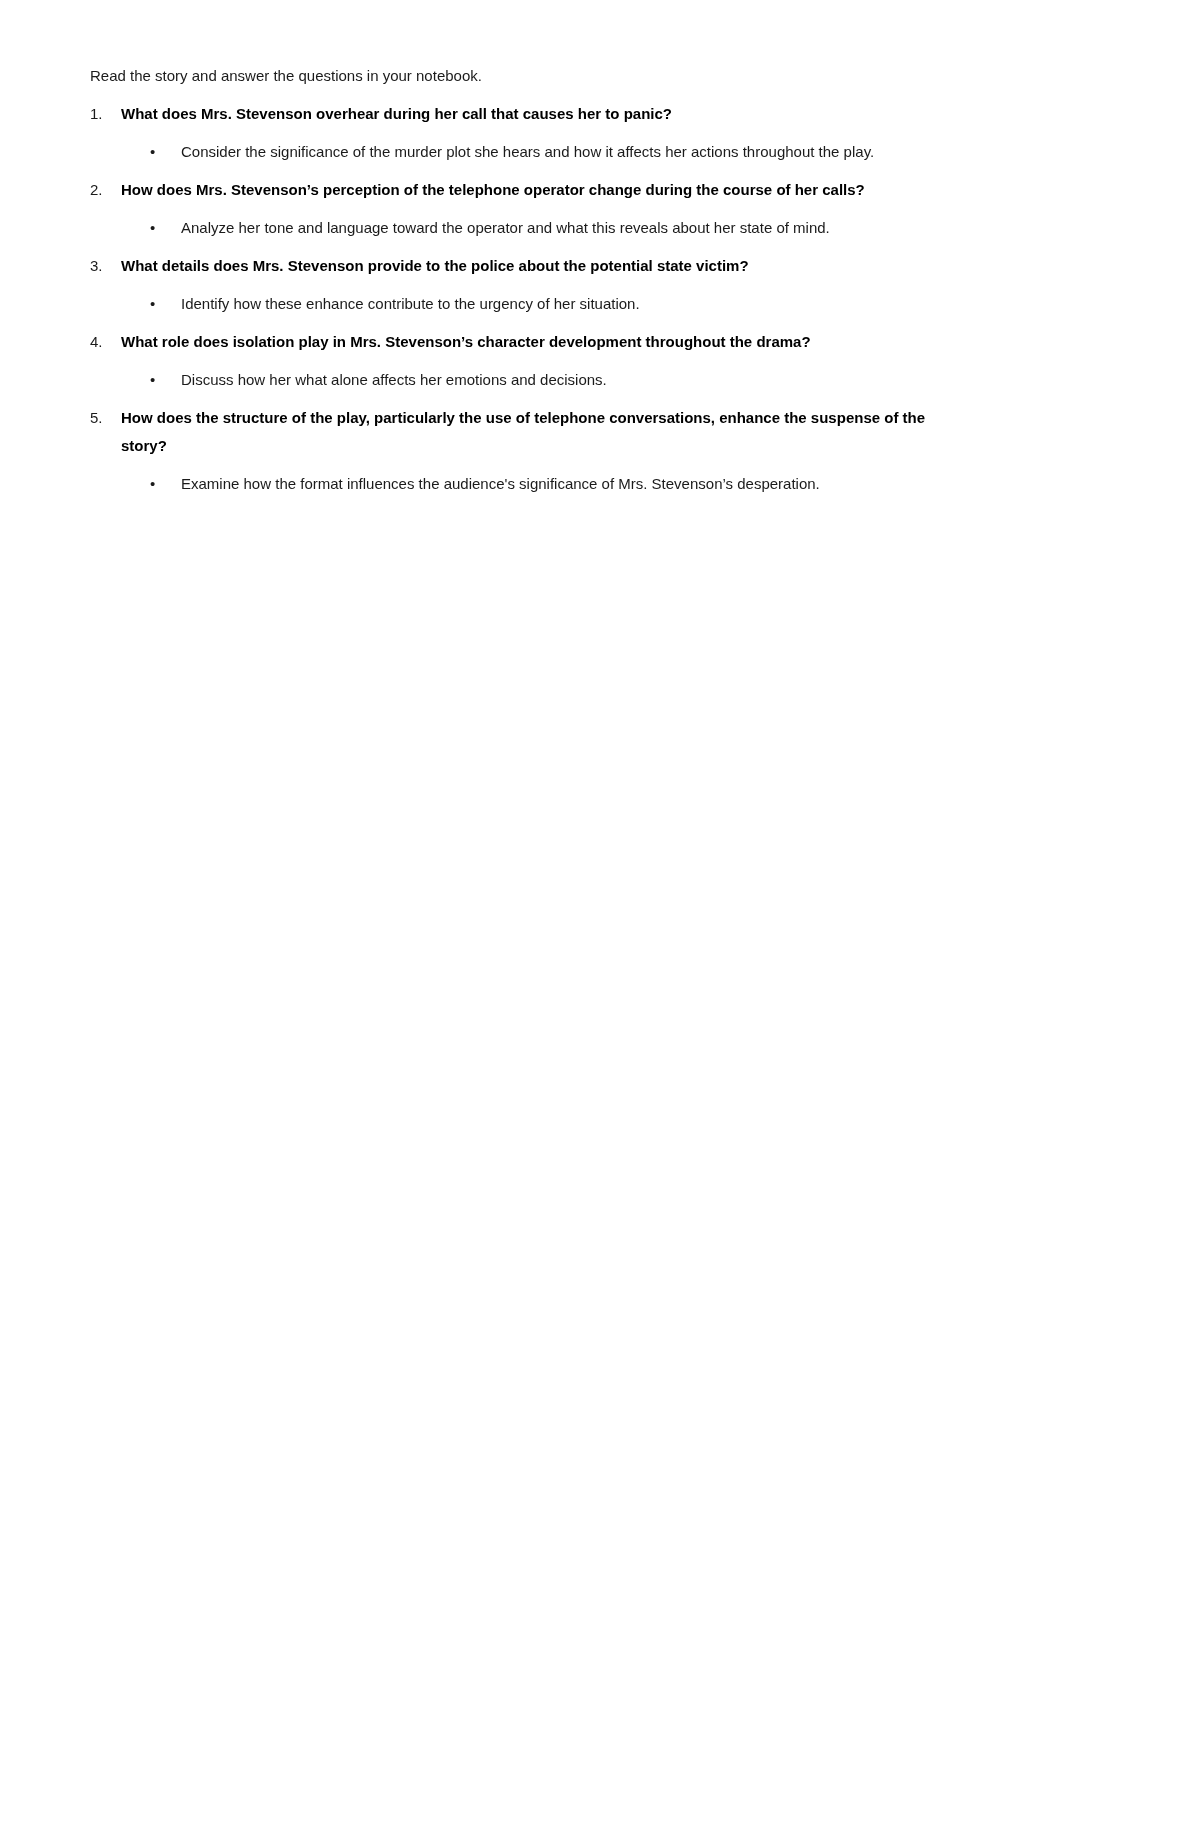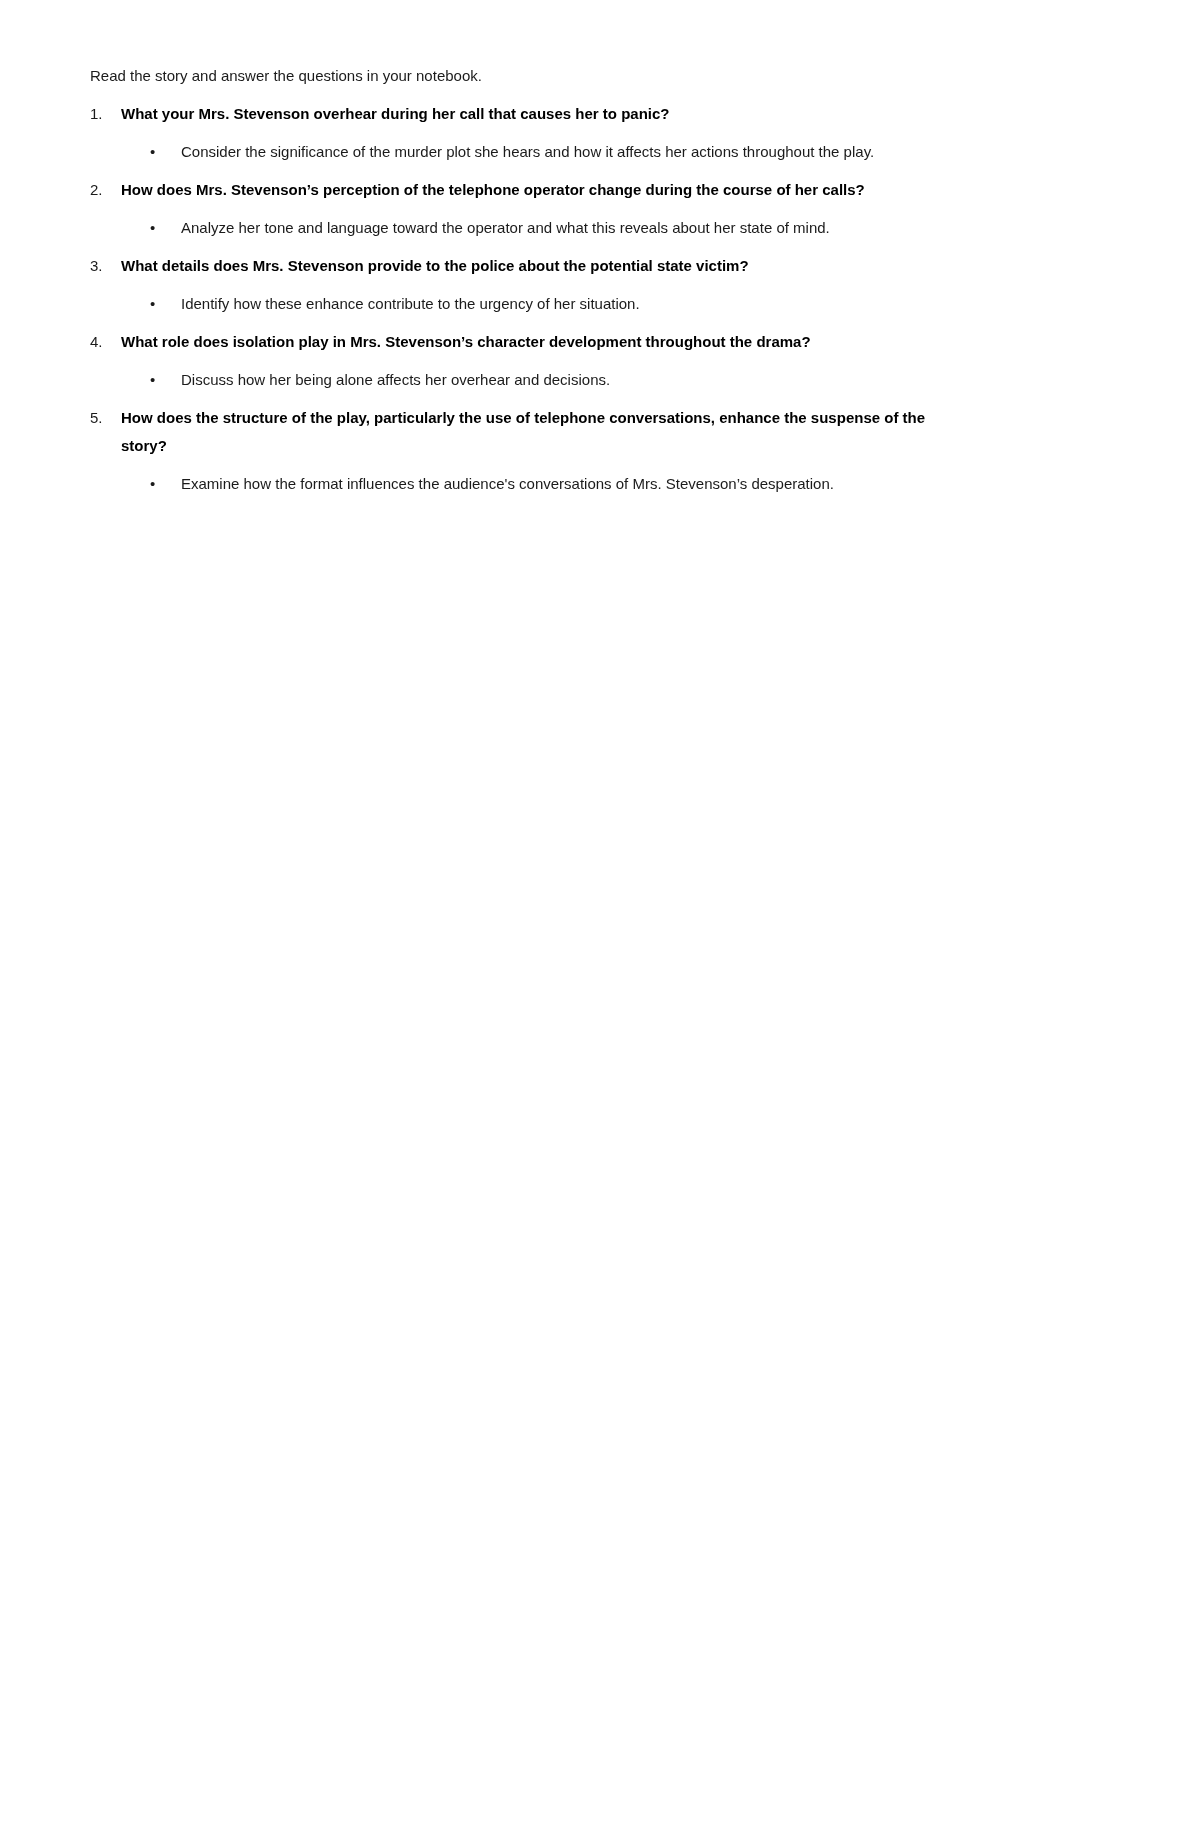--- a/index.html
+++ b/index.html
@@ -62,21 +62,21 @@
 </head>
 <body>
 
 <main class="page">
   <div class="content">
     <p class="para intro">Read the story and answer the questions in your notebook.</p>
 
     <div id="questions-list">
   <div class="para q-row">
     <span class="q-num">1.</span>
-    <span class="q-text">What your Mrs. Stevenson overhear during her call that causes her to panic?</span>
+    <span class="q-text">What does Mrs. Stevenson overhear during her call that causes her to panic?</span>
   </div>
 
   <div class="para b-row">
     <span class="b-dot">•</span>
     <span class="b-text">Consider the significance of the murder plot she hears and how it affects her actions throughout the play.</span>
   </div>
 
   <div class="para q-row">
     <span class="q-num">2.</span>
     <span class="q-text">How does Mrs. Stevenson’s perception of the telephone operator change during the course of her calls?</span>
@@ -97,27 +97,27 @@
     <span class="b-text">Identify how these enhance contribute to the urgency of her situation.</span>
   </div>
 
   <div class="para q-row">
     <span class="q-num">4.</span>
     <span class="q-text">What role does isolation play in Mrs. Stevenson’s character development throughout the drama?</span>
   </div>
 
   <div class="para b-row">
     <span class="b-dot">•</span>
-    <span class="b-text">Discuss how her being alone affects her overhear and decisions.</span>
+    <span class="b-text">Discuss how her what alone affects her emotions and decisions.</span>
   </div>
 
   <div class="para q-row">
     <span class="q-num">5.</span>
     <span class="q-text">How does the structure of the play, particularly the use of telephone conversations, enhance the suspense of the story?</span>
   </div>
 
   <div class="para b-row">
     <span class="b-dot">•</span>
-    <span class="b-text">Examine how the format influences the audience's conversations of Mrs. Stevenson’s desperation.</span>
+    <span class="b-text">Examine how the format influences the audience's significance of Mrs. Stevenson’s desperation.</span>
   </div>
 </div>
   </div>
 </main>
 
 </body></html>

